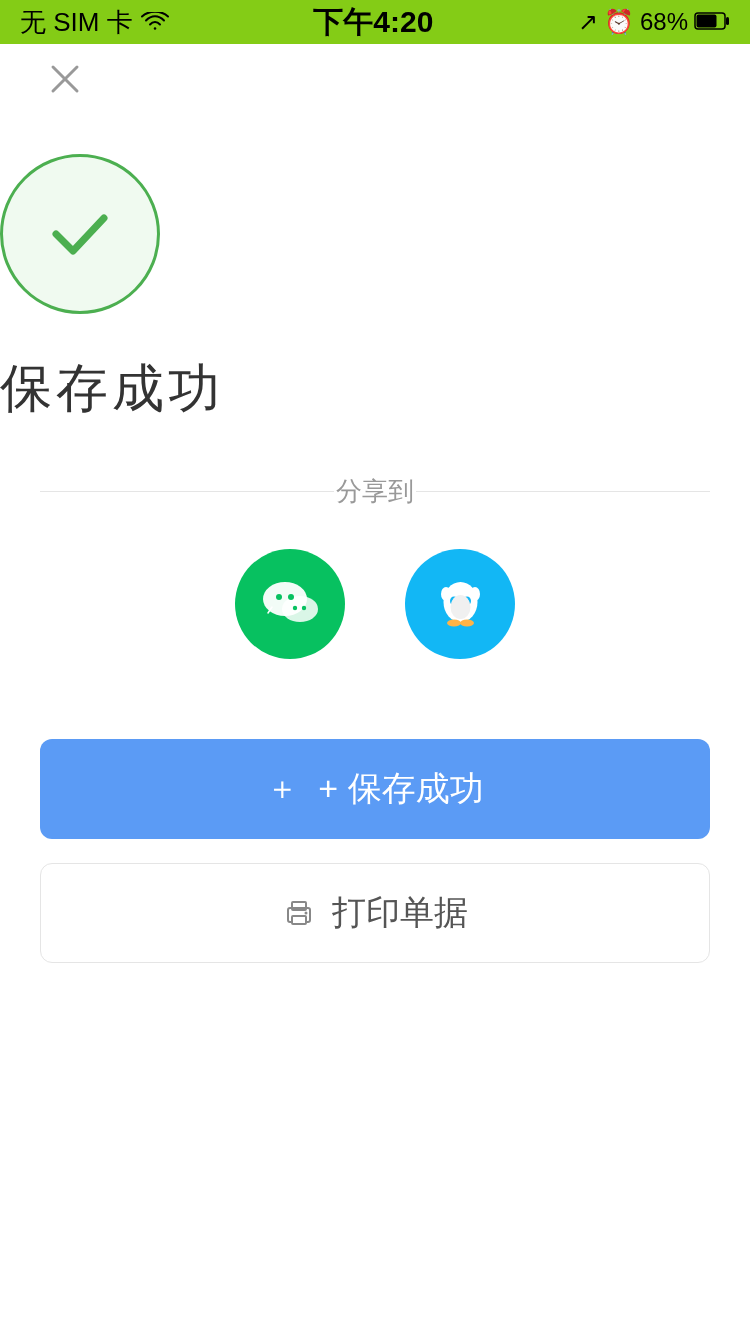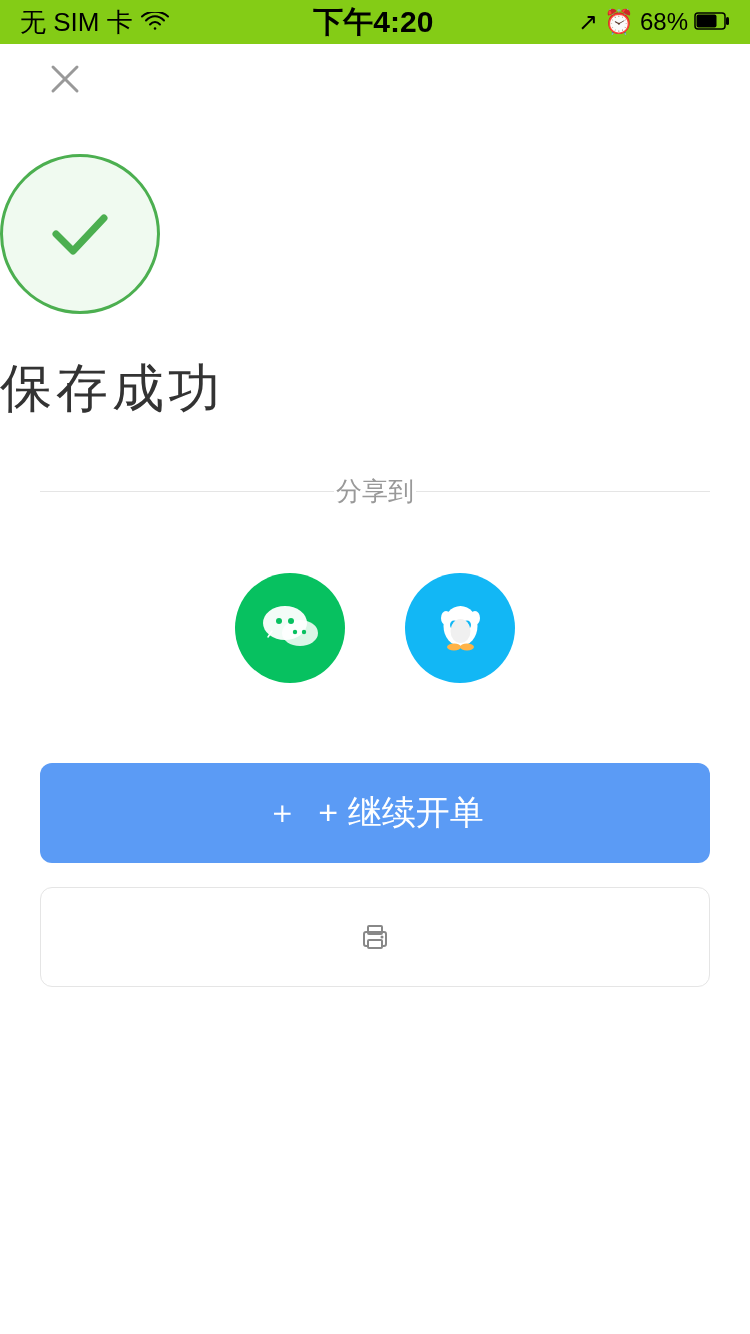--- a/index.html
+++ b/index.html
@@ -113,21 +113,21 @@
     .share-section {
       width: 100%;
       margin-top: 50px;
       padding: 0 40px;
     }
 
     .share-divider {
       display: flex;
       align-items: center;
       gap: 2px;
-      margin-bottom: 64px;
+      margin-bottom: 40px;
     }
 
     .divider-line {
       flex: 1;
       height: 1px;
       background: #e5e5e5;
     }
 
     .share-label {
       font-size: 26px;
@@ -301,30 +301,31 @@
           <ellipse cx="39" cy="51" rx="7" ry="3.5" fill="#FFB347"></ellipse>
         </svg>
       </div>
     </div>
   </div>
 
   <div class="action-buttons">
 
     <button class="btn-primary">
       <span class="btn-icon">＋</span>
-      <span style="margin-left:4px;">+ 继续开单</span>
+      <span style="margin-left:4px;">+ 保存成功</span>
     </button>
 
     <button class="btn-secondary">
       <span class="btn-icon">
         <svg width="34" height="34" viewBox="0 0 34 34" fill="none" xmlns="http://www.w3.org/2000/svg">
           <rect x="6" y="12" width="22" height="14" rx="2" stroke="#888" stroke-width="2" fill="none"></rect>
           <rect x="10" y="6" width="14" height="8" rx="1" stroke="#888" stroke-width="2" fill="none"></rect>
           <rect x="10" y="20" width="14" height="8" rx="1" stroke="#888" stroke-width="2" fill="white"></rect>
           <circle cx="24" cy="17" r="1.5" fill="#888"></circle>
         </svg>
       </span>
+      <span>打印单据</span>
     </button>
 
 
   </div>
 
 </div>
 
 </body></html>

